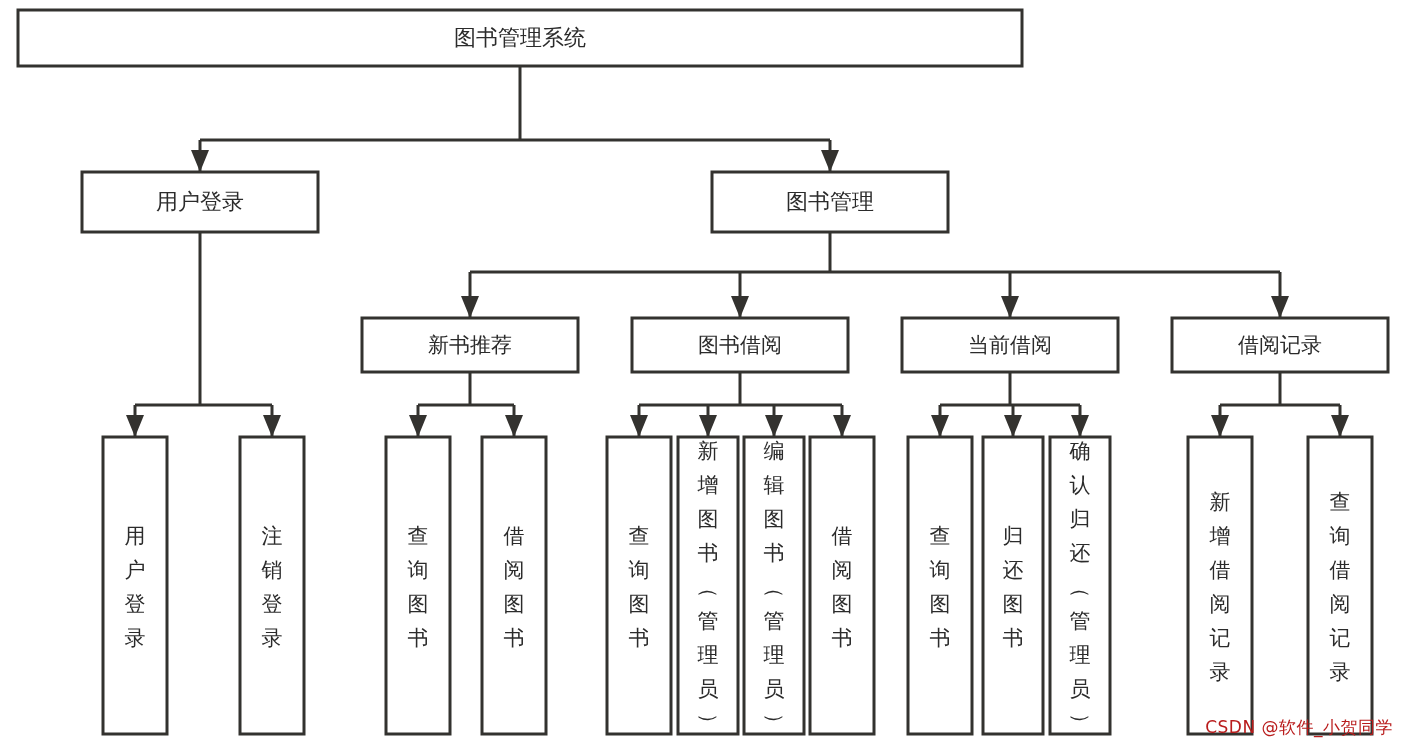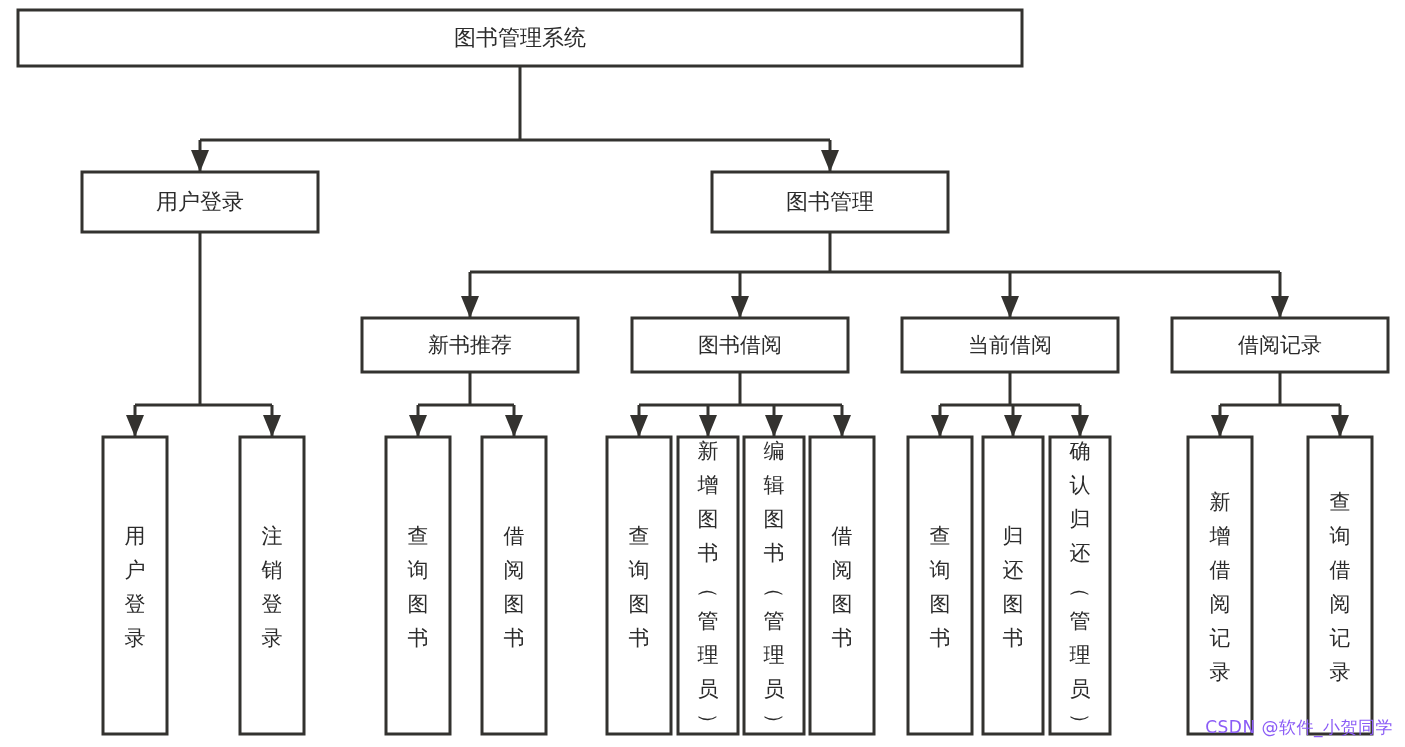--- a/index.html
+++ b/index.html
@@ -57,21 +57,21 @@
     font-size: 21px;
     fill: #2b2b2b;
     text-anchor: middle;
   }
   .watermark {
     position: absolute;
     right: 12px;
     bottom: 8px;
     font-family: "DejaVu Sans", "Liberation Sans", sans-serif;
     font-size: 17px;
-    color: #8b5cf6;
+    color: #b91c1c;
     letter-spacing: 0.5px;
     white-space: nowrap;
     pointer-events: none;
   }
 </style>
 </head>
 <body>
 
 <div id="canvas">
 

